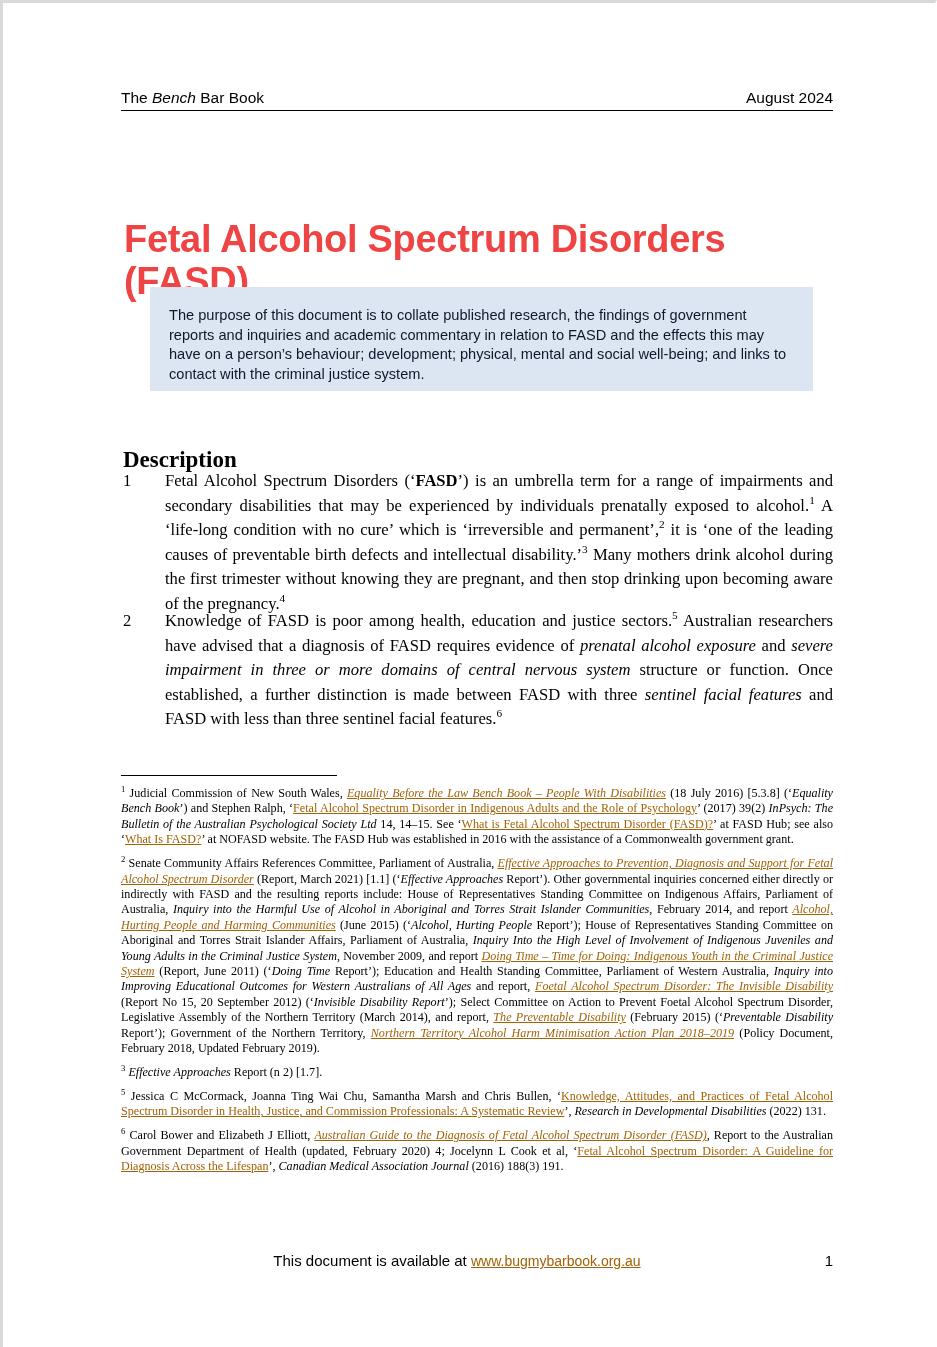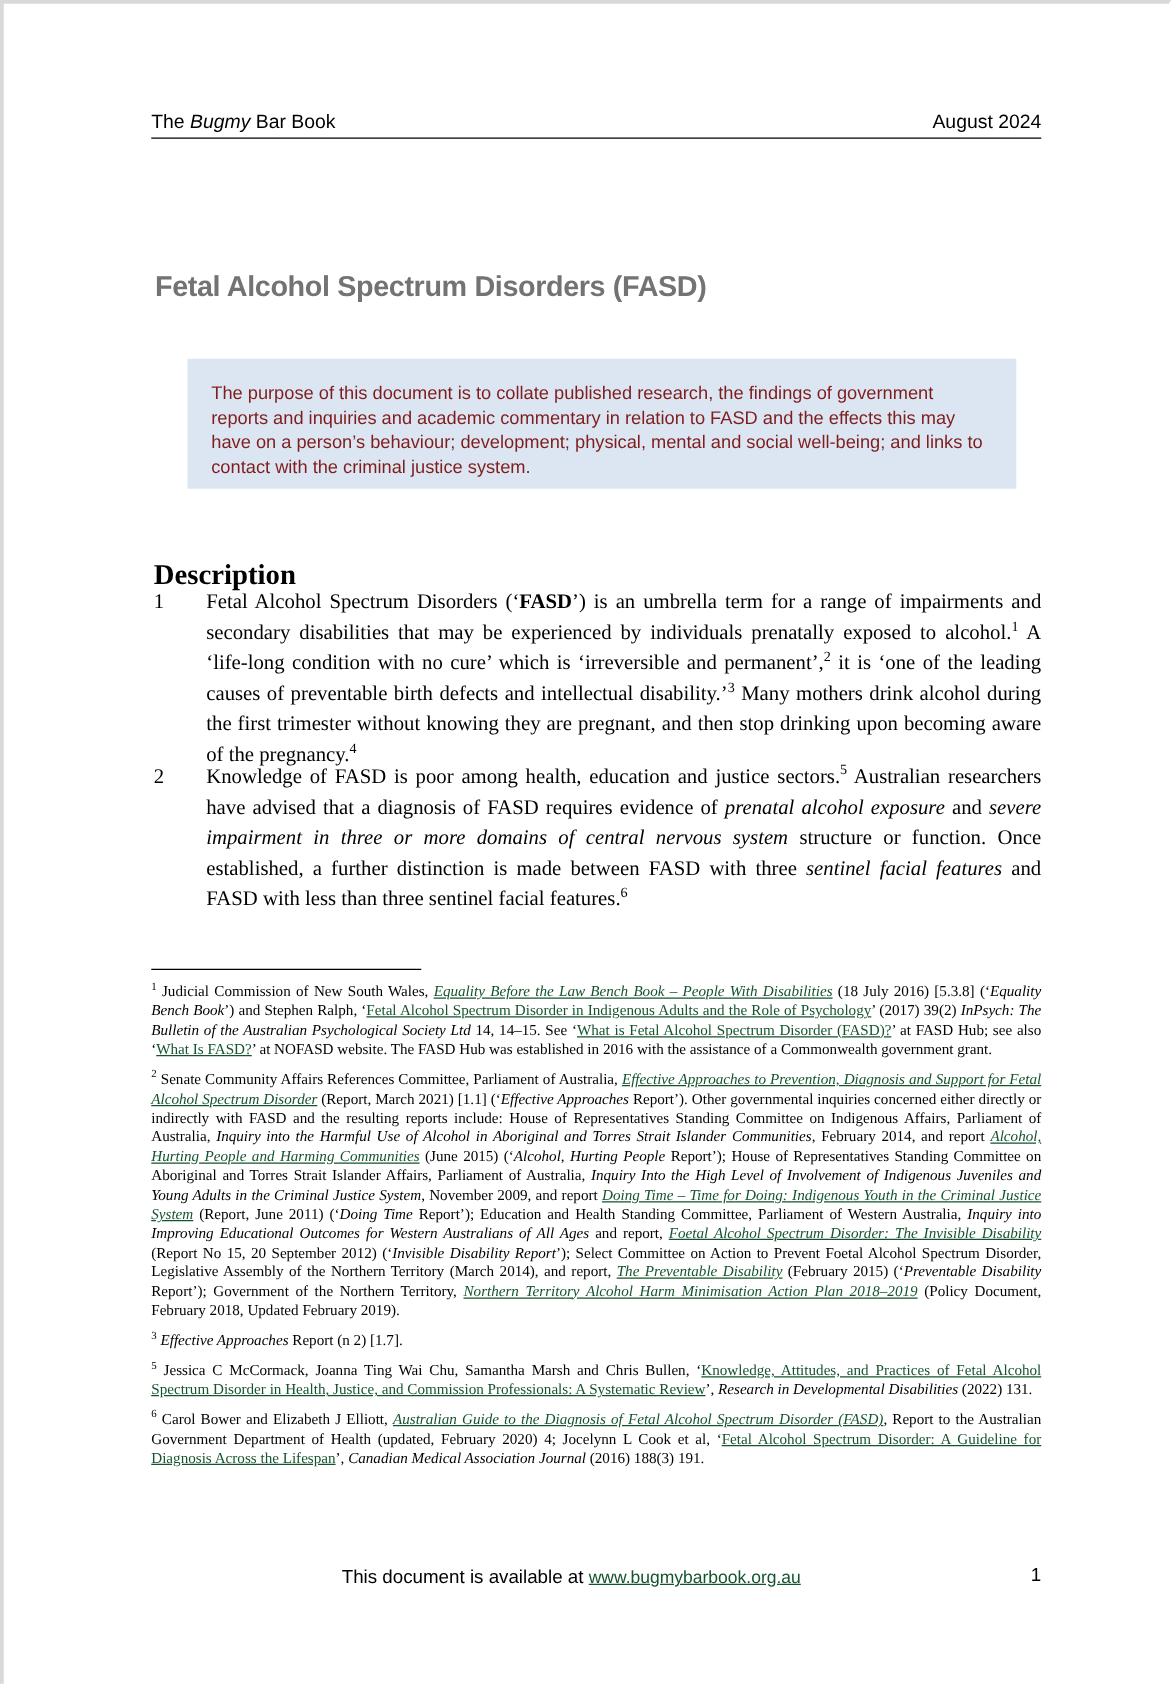--- a/index.html
+++ b/index.html
@@ -47,44 +47,44 @@
   .ital { font-style: italic; }
 
   
   .doc-title {
     position: absolute;
     left: 121px;
     top: 190px;
     width: 715px;
     font-family: "Liberation Sans", sans-serif;
     font-weight: bold;
-    font-size: 23px;
+    font-size: 38px;
     line-height: 42px;
     letter-spacing: -0.3px;
-    color: #737373;
+    color: #ef4444;
   }
 
   
   .purpose-box {
     position: absolute;
     left: 147px;
     top: 284px;
     width: 663px;
     height: 104px;
     background: #dce6f2;
   }
   .purpose-text {
     position: absolute;
     left: 166px;
     top: 303px;
     width: 627px;
     font-family: "Liberation Sans", sans-serif;
     font-size: 14.6px;
     line-height: 19.6px;
-    color: #7f1d1d;
+    color: #0f172a;
   }
 
   
   .section-heading {
     position: absolute;
     left: 120px;
     top: 424px;
     font-family: "Liberation Serif", serif;
     font-weight: bold;
     font-size: 23px;
@@ -138,21 +138,21 @@
     line-height: 15.4px;
     text-align: justify;
   }
   .fn {
     margin-bottom: 8.5px;
     text-indent: 0;
   }
   .fn:last-child { margin-bottom: 0; }
   .fn sup { font-size: 0.72em; }
   a.link {
-    color: #14532d;
+    color: #a16207;
   }
   a.link.ital { font-style: italic; }
 
   
   .footer {
     position: absolute;
     left: 118px;
     top: 1248px;
     width: 712px;
     font-family: "Liberation Sans", sans-serif;
@@ -172,21 +172,21 @@
     text-align: right;
   }
   .footer a.link { font-size: 14px; }
 </style>
 </head>
 <body>
 
 <div class="page">
 
   <div class="header">
-    <div class="hdr-left"><span>The </span><span class="ital">Bugmy</span><span> Bar Book</span></div>
+    <div class="hdr-left"><span>The </span><span class="ital">Bench</span><span> Bar Book</span></div>
     <div class="hdr-right">August 2024</div>
   </div>
 
   <h1 class="doc-title">Fetal Alcohol Spectrum Disorders (FASD)</h1>
 
   <div class="purpose-box"></div>
   <div class="purpose-text">The purpose of this document is to collate published research, the findings of government reports and inquiries and academic commentary in relation to FASD and the effects this may have on a person’s behaviour; development; physical, mental and social well-being; and links to contact with the criminal justice system.</div>
 
   <h2 class="section-heading">Description</h2>
 

